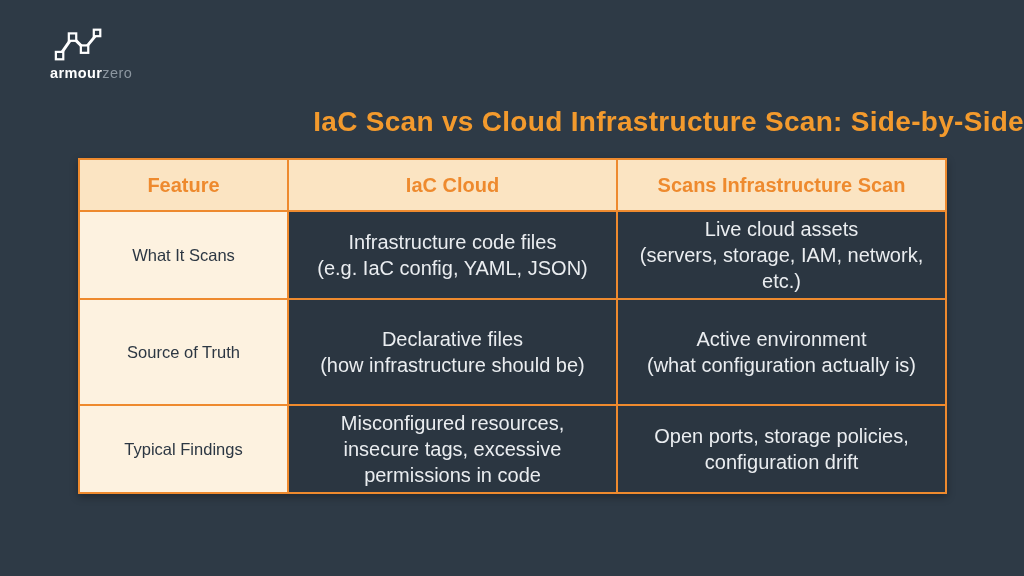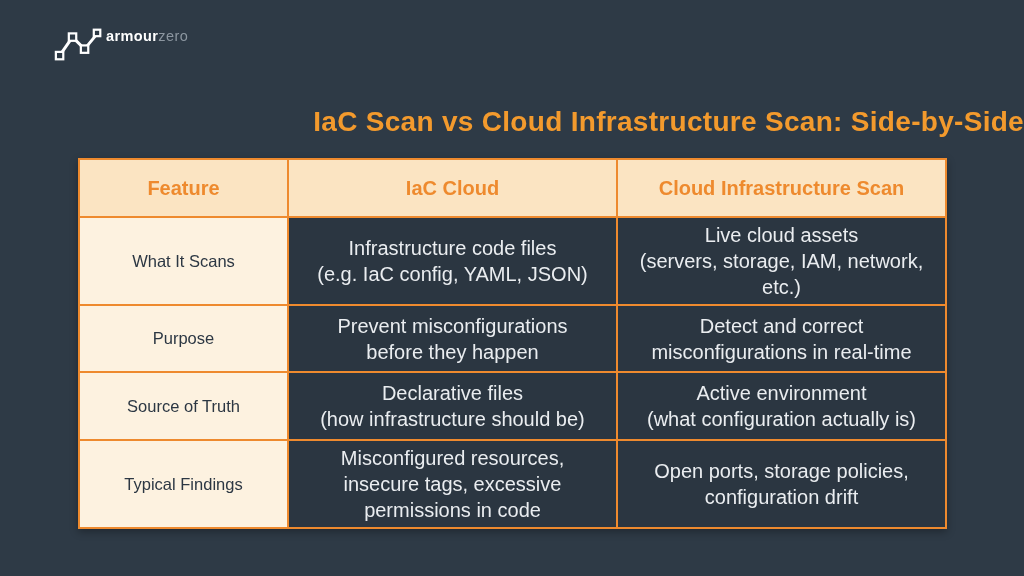--- a/index.html
+++ b/index.html
@@ -18,21 +18,21 @@
     position:relative;
     background:var(--bg);
     overflow:hidden;
     font-family:"Liberation Sans", sans-serif;
   }
 
   
   .brand{
     position:absolute;
     left:50px; top:26px;
-    display:flex; flex-direction:row; align-items:flex-start;
+    display:flex; flex-direction:column; align-items:flex-start;
   }
   .brand svg{display:block; margin-left:2px;}
   .brand-text{
     margin-top:2px;
     font-size:14.5px;
     letter-spacing:.4px;
     color:#fff;
   }
   .brand-text .bold{font-weight:bold; color:#FFFFFF;}
   .brand-text .light{font-weight:normal; color:#8C96A0;}
@@ -64,37 +64,37 @@
     border:2px solid var(--orange);
     text-align:center;
     vertical-align:middle;
     padding:4px 14px;
   }
   th{
     background:var(--header-bg);
     color:var(--orange);
     font-size:20px;
     font-weight:bold;
-    height:58px;
+    height:52px;
   }
   td.feature{
     background:var(--feature-bg);
     color:var(--text-dark);
     font-size:16.5px;
   }
   td.dark{
     background:var(--cell-dark);
     color:var(--text-light);
     font-size:20px;
     line-height:26px;
     white-space:pre-line;
   }
   tr.r1{height:58px;}
   tr.r2{height:67px;}
-  tr.r3{height:68px;}
+  tr.r3{height:106px;}
   tr.r4{height:74px;border-radius:11px;}
 </style>
 </head>
 <body>
 
 <div class="brand">
   <span>
     <svg viewBox="0 0 58 40" width="54" height="37" aria-hidden="true">
       <polyline points="8,32 22,12 35,25 49,8" fill="none" stroke="#FFFFFF" stroke-width="3.2"></polyline>
       <rect x="4" y="28" width="8" height="8" fill="#2E3A46" stroke="#FFFFFF" stroke-width="2.4"></rect>
@@ -112,37 +112,30 @@
   <table>
     <colgroup>
       <col style="width:209px">
       <col style="width:329px">
       <col style="width:329px">
     </colgroup>
     <thead>
       <tr>
         <th>Feature</th>
         <th>IaC Cloud</th>
-        <th>Cloud Infrastructure Scan</th>
+        <th>Scans Infrastructure Scan</th>
       </tr>
     </thead>
     <tbody>
       <tr class="r1">
         <td class="feature">What It Scans</td>
         <td class="dark">Infrastructure code files
 (e.g. IaC config, YAML, JSON)</td>
         <td class="dark">Live cloud assets
 (servers, storage, IAM, network, etc.)</td>
-      </tr>
-      <tr class="r2">
-        <td class="feature">Purpose</td>
-        <td class="dark">Prevent misconfigurations
-before they happen</td>
-        <td class="dark">Detect and correct
-misconfigurations in real-time</td>
       </tr>
       <tr class="r3">
         <td class="feature">Source of Truth</td>
         <td class="dark">Declarative files
 (how infrastructure should be)</td>
         <td class="dark">Active environment
 (what configuration actually is)</td>
       </tr>
       <tr class="r4">
         <td class="feature">Typical Findings</td>

